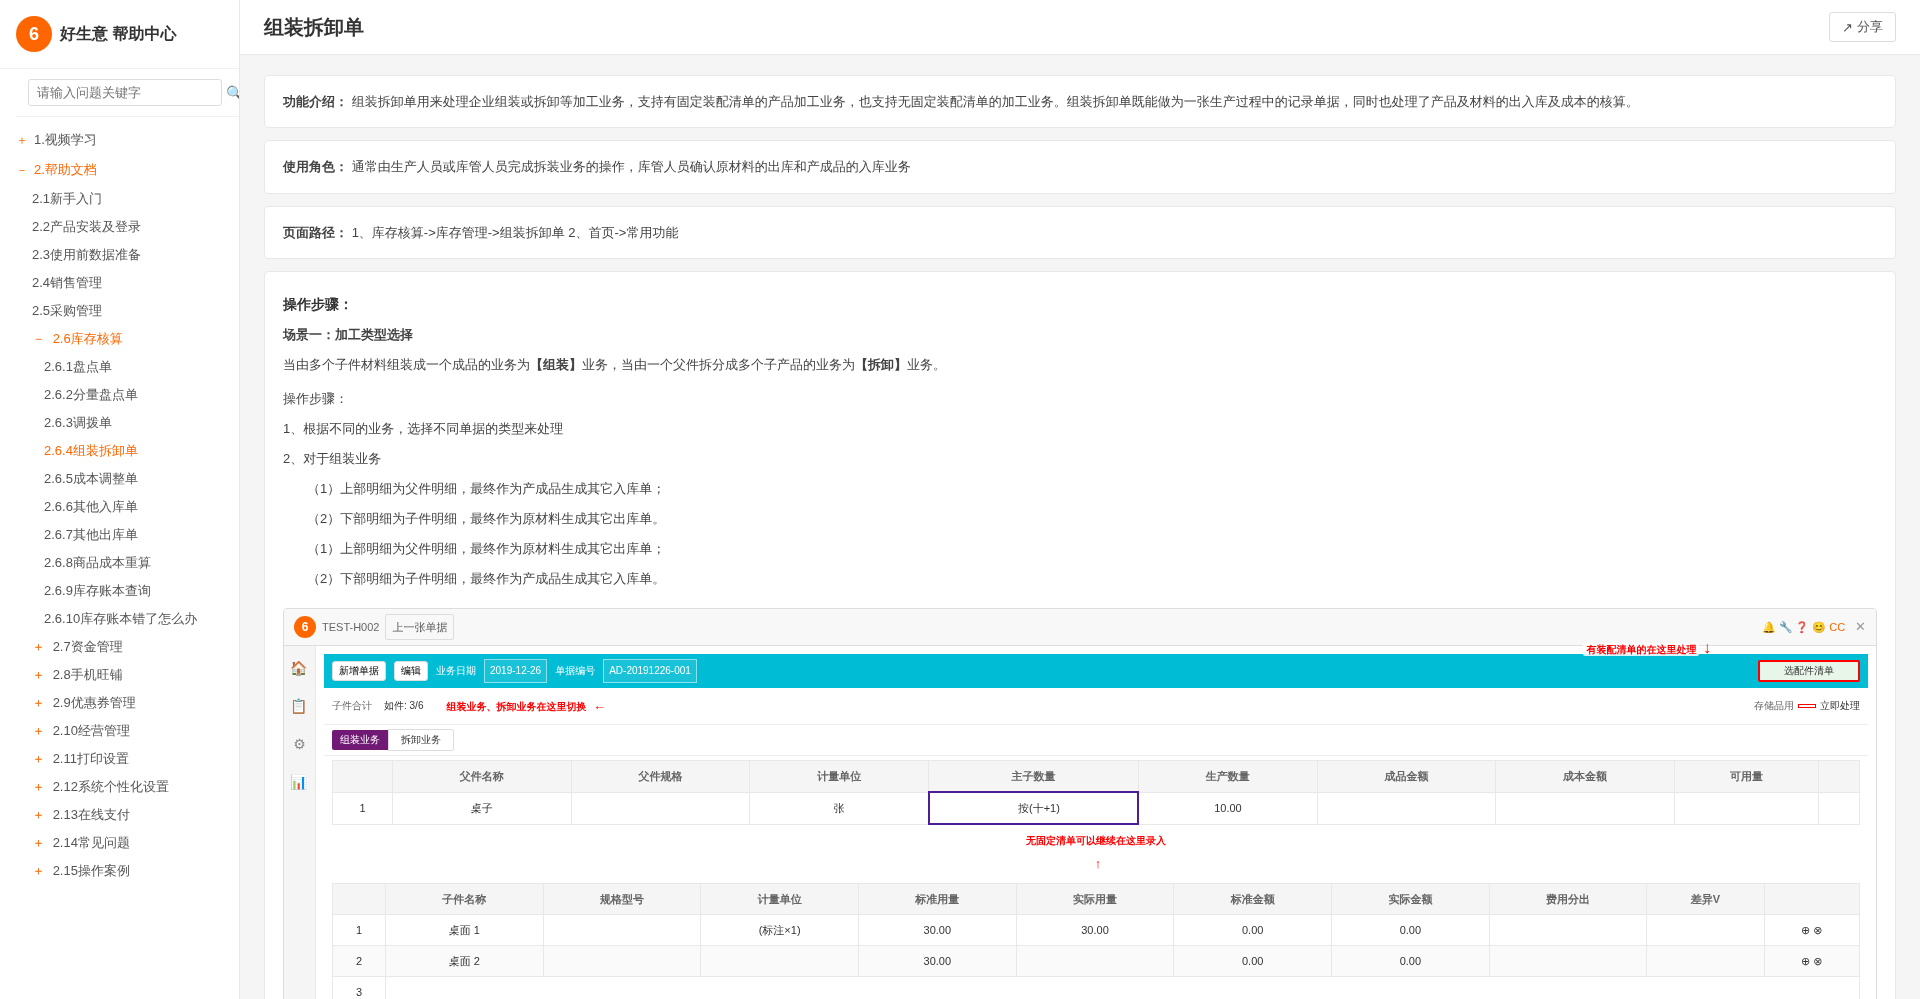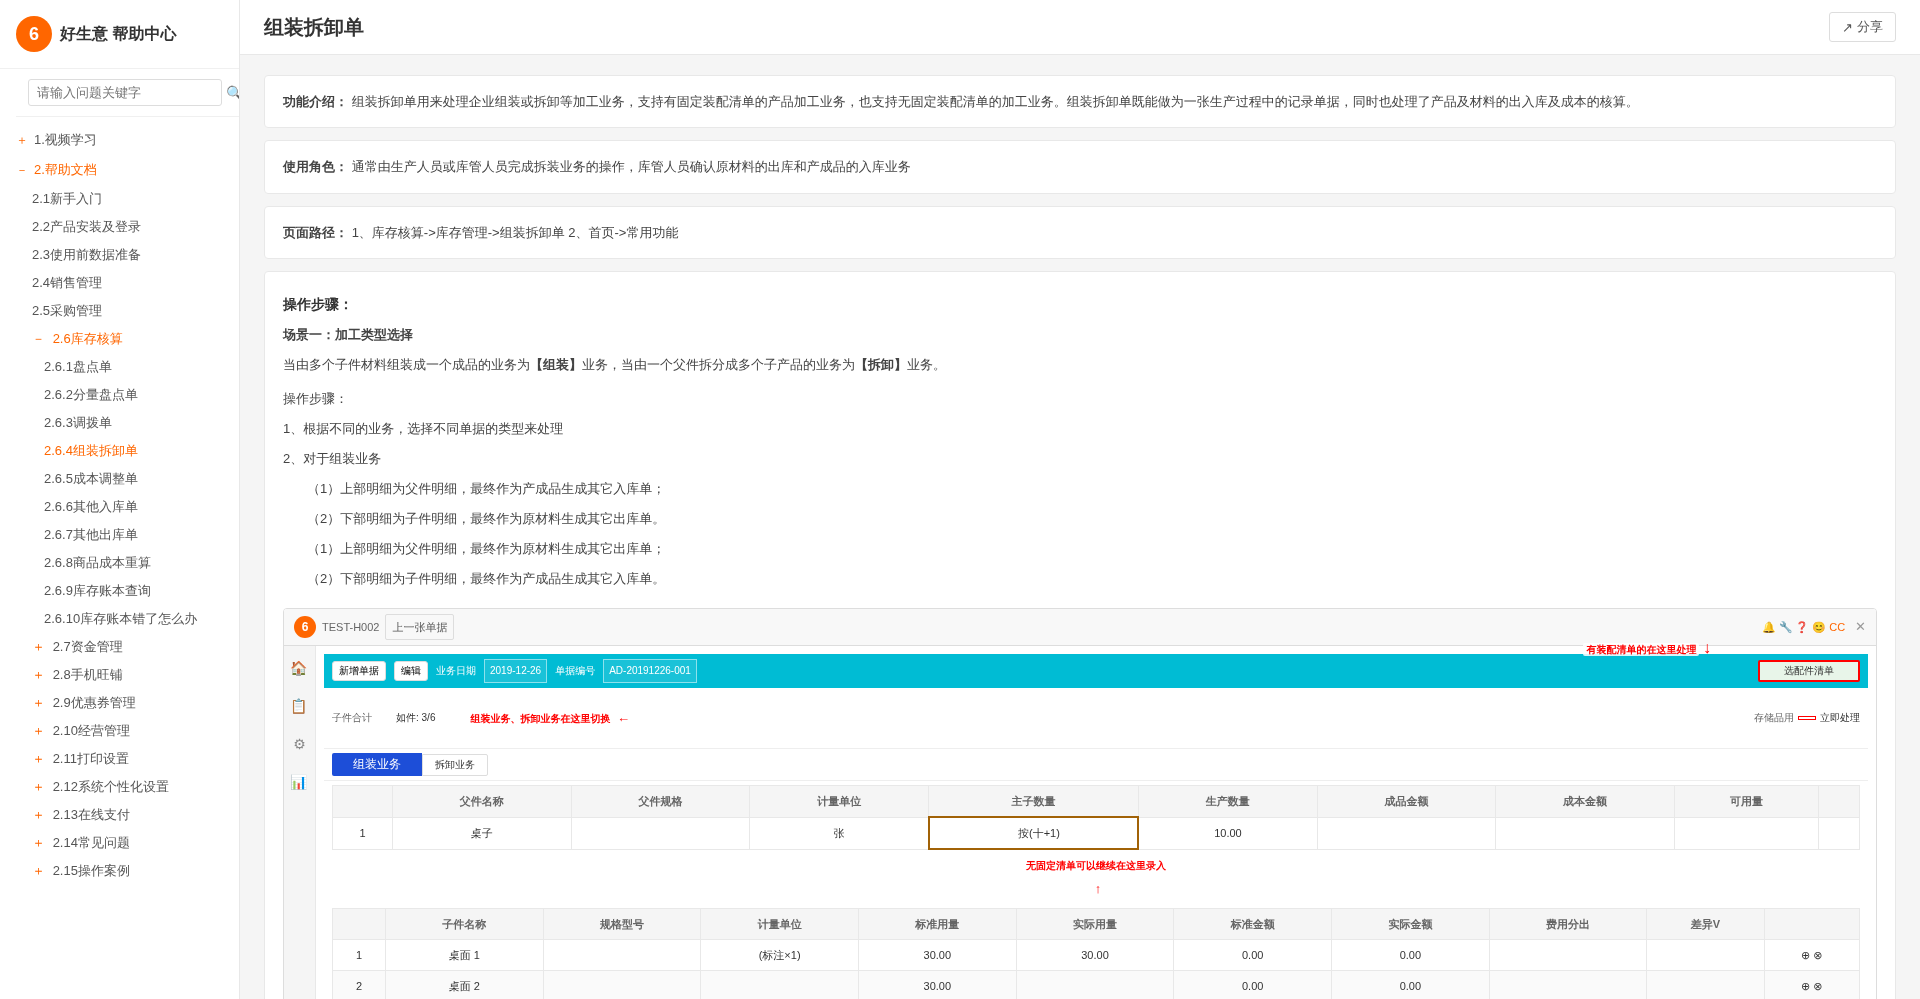--- a/index.html
+++ b/index.html
@@ -362,38 +362,38 @@
                 <span style="font-size:10px;color:#fff;">单据编号</span>
                 <span style="font-size:10px;color:#fff;border:1px solid rgba(255,255,255,0.5);padding:1px 5px;background:rgba(255,255,255,0.1);">AD-20191226-001</span>
 
                 <div style="position:absolute;right:157px;top:-22px;">
                   <span class="ann-label">有装配清单的在这里处理</span>
                   <span style="color:red;font-size:16px;">↓</span>
                 </div>
                 <button style="background:#e8f5e9;color:#333;border:2px solid red;padding:2px 24px;font-size:10px;border-radius:2px;margin-left:auto;">选配件清单</button>
               </div>
 
-              <div style="padding:17px 8px;background:#fff;border-bottom:1px solid #eee;display:flex;align-items:center;gap:24px;">
+              <div style="padding:5px 8px;background:#fff;border-bottom:1px solid #eee;display:flex;align-items:center;gap:12px;">
                 <span style="font-size:10px;color:#666;">子件合计</span>
                 <span style="font-size:10px;color:#333;">如件: 3/6</span>
 
                 <div style="position:relative;margin-left:8px;">
                   <span class="ann-label" style="color:red;font-size:10px;font-weight:bold;">组装业务、拆卸业务在这里切换</span>
                   <span style="color:red;">←</span>
                 </div>
 
                 <div style="margin-left:auto;display:flex;align-items:center;gap:4px;">
                   <span style="font-size:10px;color:#666;">存储品用</span>
                   <span style="border:1px solid red;padding:1px 8px;font-size:10px;"></span>
                   <span style="font-size:10px;color:#333;">立即处理</span>
                 </div>
               </div>
 
               <div style="display:flex;align-items:center;padding:4px 8px;background:#fff;border-bottom:1px solid #eee;gap:0;">
-                <button style="background:#1d4ed8;color:#fff;border:none;padding:3px 21px;font-size:12px;border-radius:2px 0 0 2px;cursor:pointer;">组装业务</button>
+                <button style="background:#701a75;color:#fff;border:none;padding:3px 8px;font-size:10px;border-radius:2px 0 0 2px;cursor:pointer;">组装业务</button>
                 <button style="background:#fff;color:#333;border:1px solid #ddd;padding:3px 12px;font-size:10px;border-radius:0 2px 2px 0;cursor:pointer;">拆卸业务</button>
               </div>
 
               <div style="padding:4px 8px;background:#fff;">
                 <table class="ss-table">
                   <thead>
                     <tr>
                       <th></th>
                       <th>父件名称</th>
                       <th>父件规格</th>
@@ -405,21 +405,21 @@
                       <th>可用量</th>
                       <th></th>
                     </tr>
                   </thead>
                   <tbody>
                     <tr>
                       <td>1</td>
                       <td>桌子</td>
                       <td></td>
                       <td>张</td>
-                      <td style="border:2px solid #a16207;padding-left:17px;">按(十+1)</td>
+                      <td style="border:2px solid #4c1d95;padding-left:17px;">按(十+1)</td>
                       <td>10.00</td>
                       <td></td>
                       <td></td>
                       <td></td>
                       <td></td>
                     </tr>
                   </tbody>
                 </table>
               </div>
 

